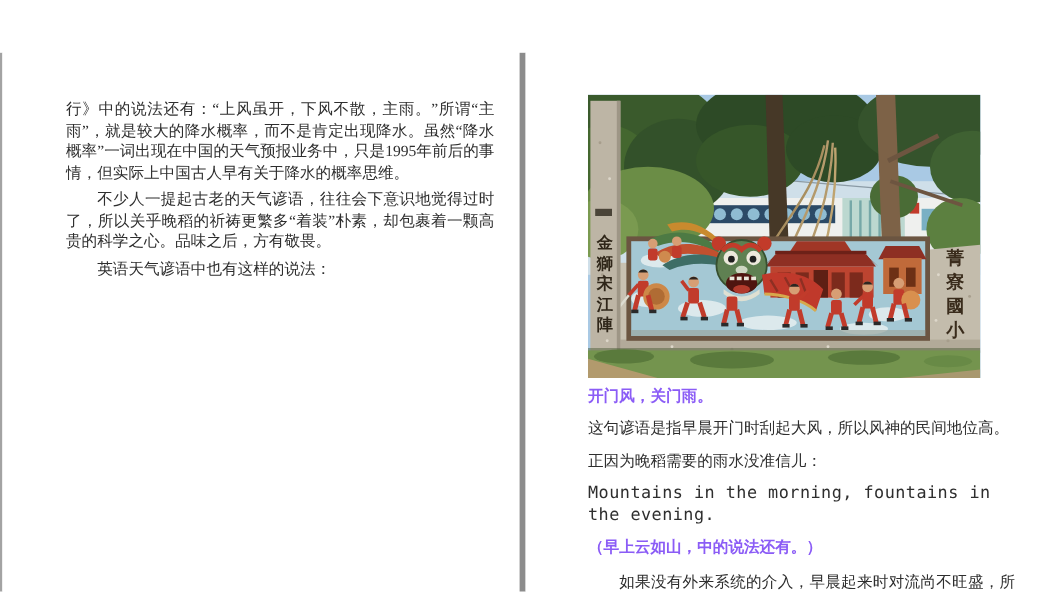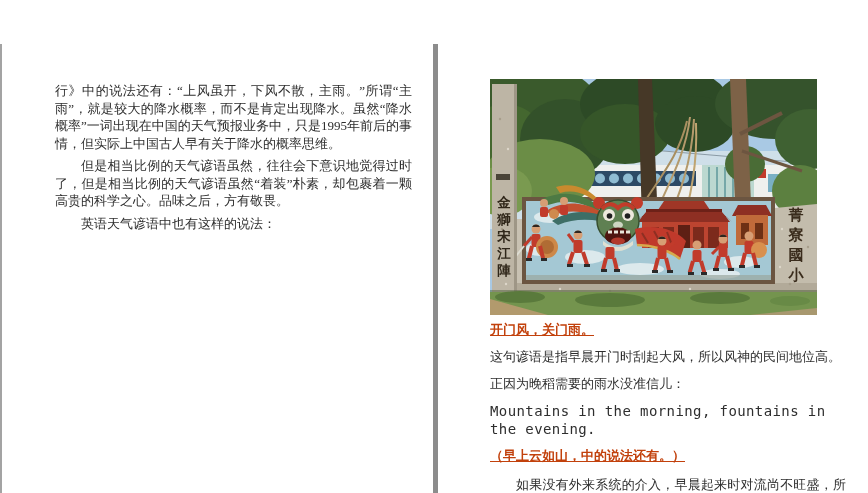--- a/index.html
+++ b/index.html
@@ -21,21 +21,21 @@
 
   .page-left p, .page-right p {
     margin: 0 0 5px 0;
     font-size: 13px;
     line-height: 17.5px;
     text-align: justify;
     text-justify: inter-character;
   }
   p.indent { text-indent: 2em; }
   .page-right p.caption-line { line-height: 18px; margin: 0 0 9px 0; text-align: left; }
-  .page-right p.bold { font-weight: bold; color: #c2410c; text-decoration: underline; }
+  .page-right p.bold { font-weight: bold; color: #8b5cf6; }
   .page-right p.english {
     font-family: "DejaVu Sans Mono", monospace;
     font-size: 14px; letter-spacing: 0.4px;
   }
   .page-right p.body-para { margin-top: 4px; line-height: 21.3px; }
 
   .photo {
     width: 327px; height: 236px;
     margin: 0 0 6px 0;
     overflow: hidden;
@@ -45,21 +45,21 @@
   .pillar-char { font-family: "Liberation Serif", serif; font-weight: bold; }
 </style>
 </head>
 <body>
 
 <div class="spread">
   <div class="edge-line"></div>
 
   <div class="page page-left">
     <p>行》中的说法还有：“上风虽开，下风不散，主雨。”所谓“主雨”，就是较大的降水概率，而不是肯定出现降水。虽然“降水概率”一词出现在中国的天气预报业务中，只是1995年前后的事情，但实际上中国古人早有关于降水的概率思维。</p>
-    <p class="indent">但是相当比例的天气谚语虽然，往往会下意识地觉得过时了，但是相当比例的天气谚语虽然“着装”朴素，却包裹着一颗高贵的科学之心。品味之后，方有敬畏。</p>
+    <p class="indent">不少人一提起古老的天气谚语，往往会下意识地觉得过时了，所以关乎晚稻的祈祷更繁多“着装”朴素，却包裹着一颗高贵的科学之心。品味之后，方有敬畏。</p>
     <p class="indent">英语天气谚语中也有这样的说法：</p>
   </div>
 
   <div class="divider"></div>
 
   <div class="page page-right">
 
     <div class="photo">
       <svg viewBox="0 0 327 236" xmlns="http://www.w3.org/2000/svg">
 

